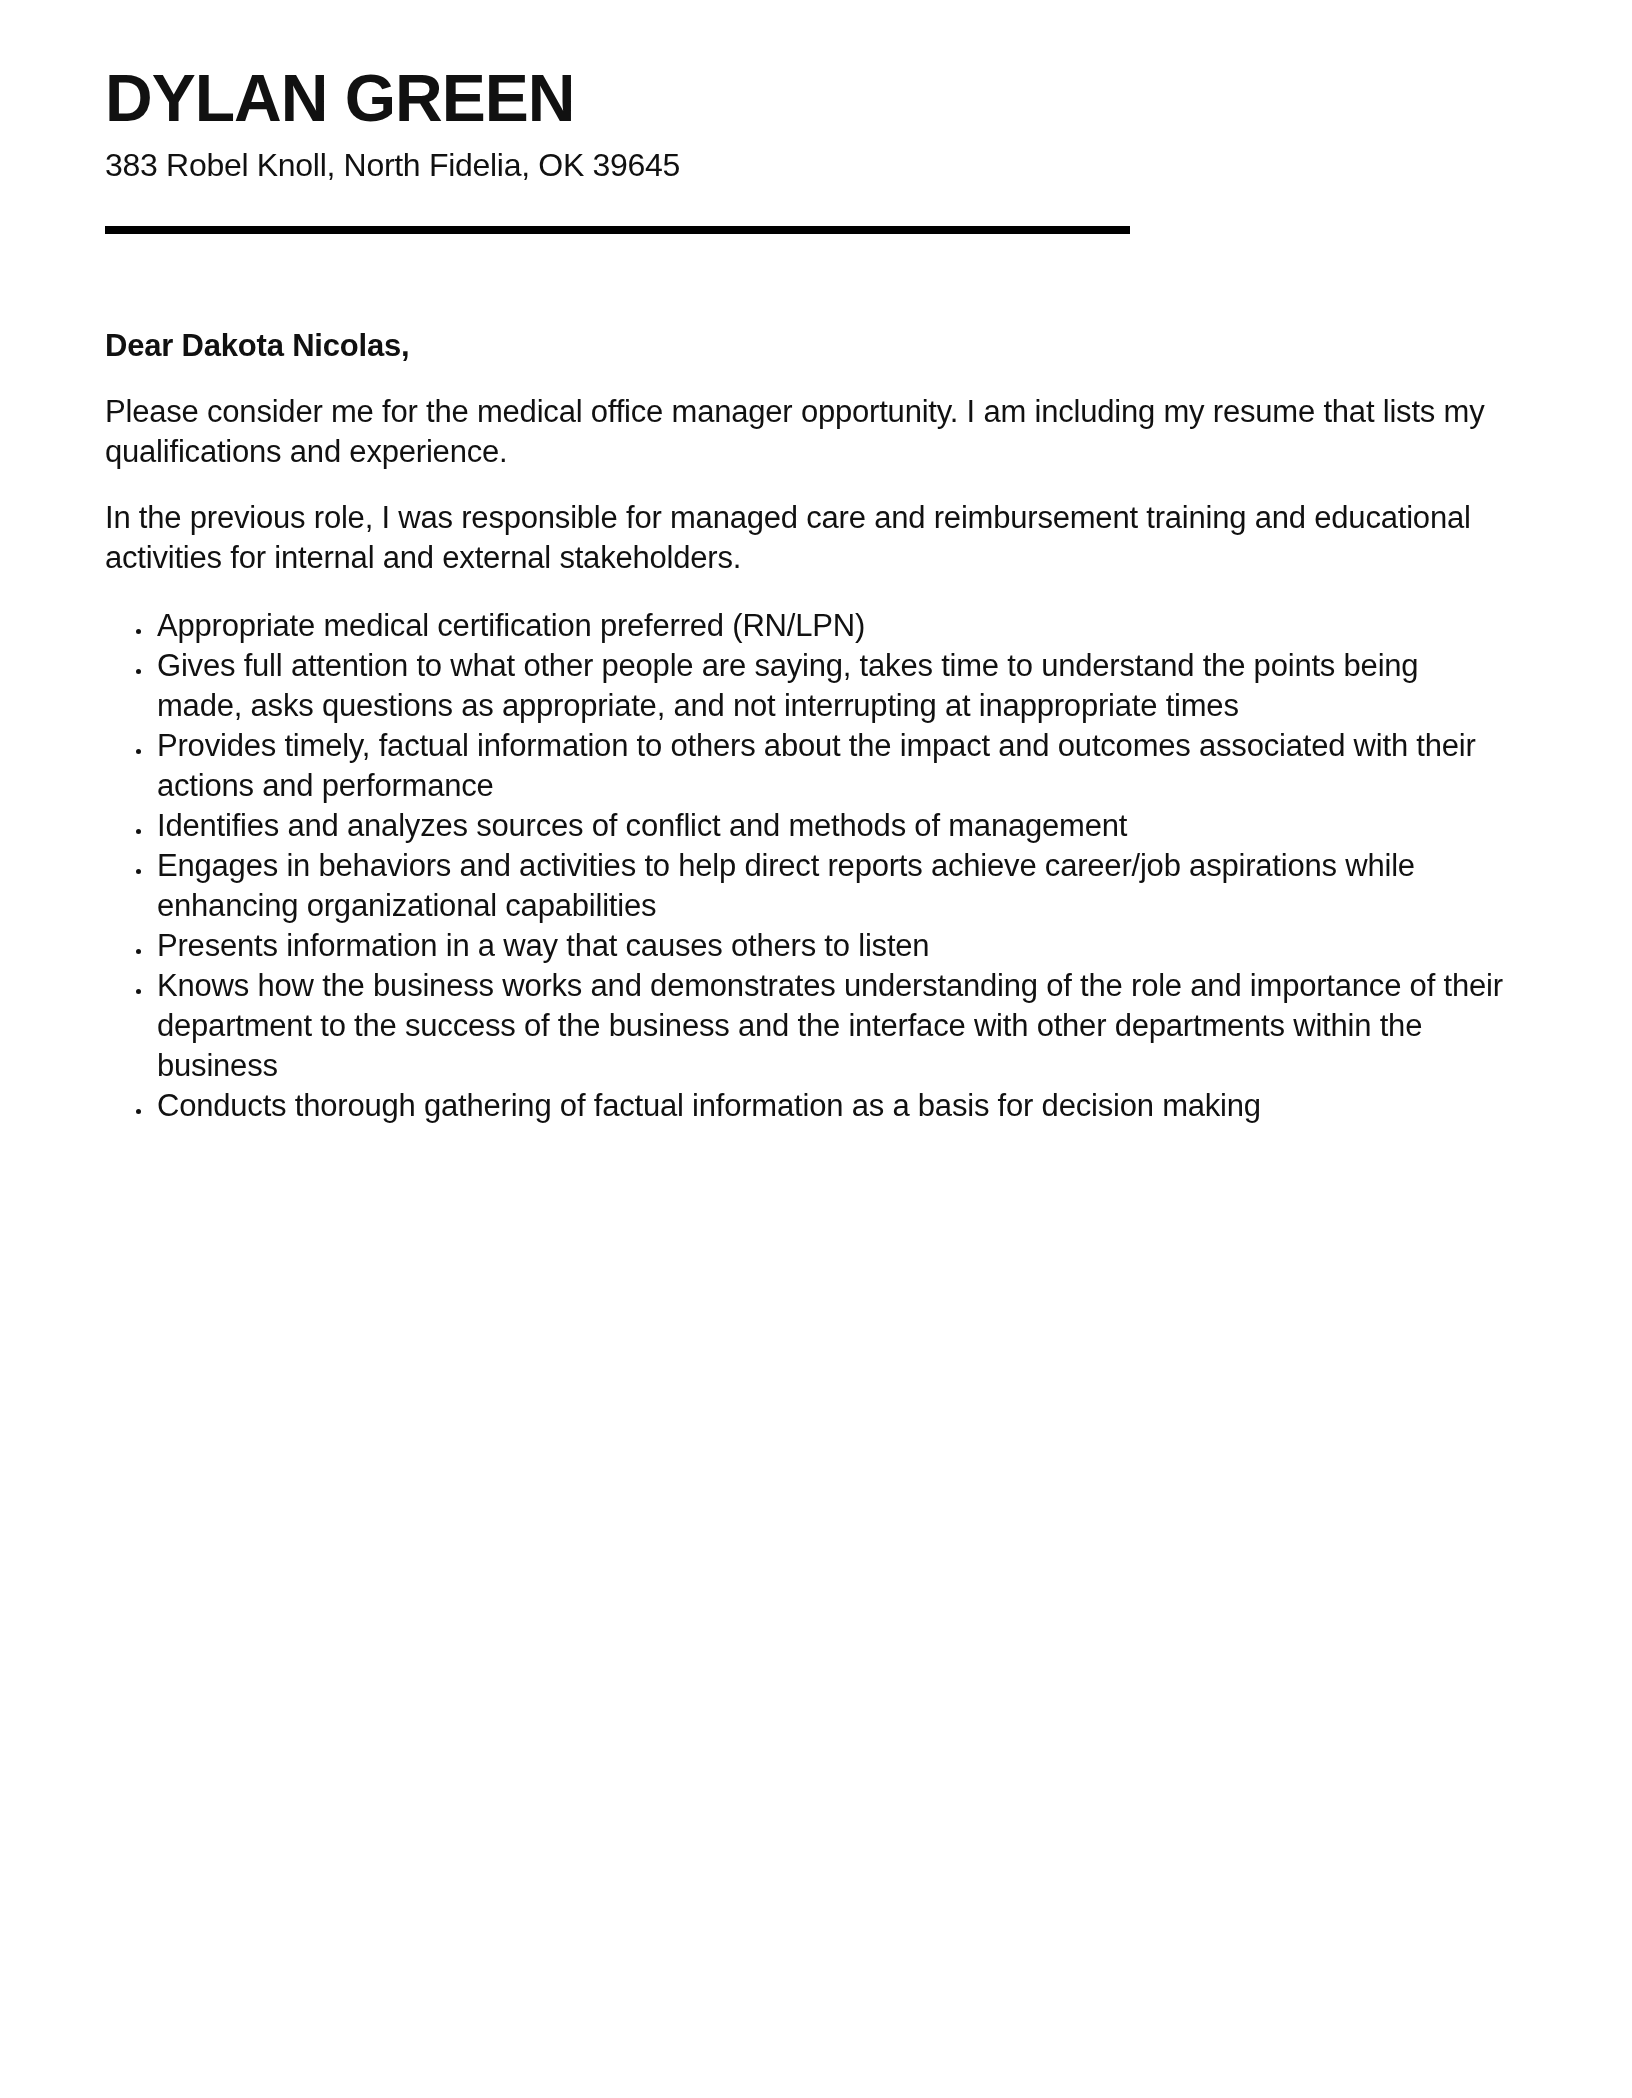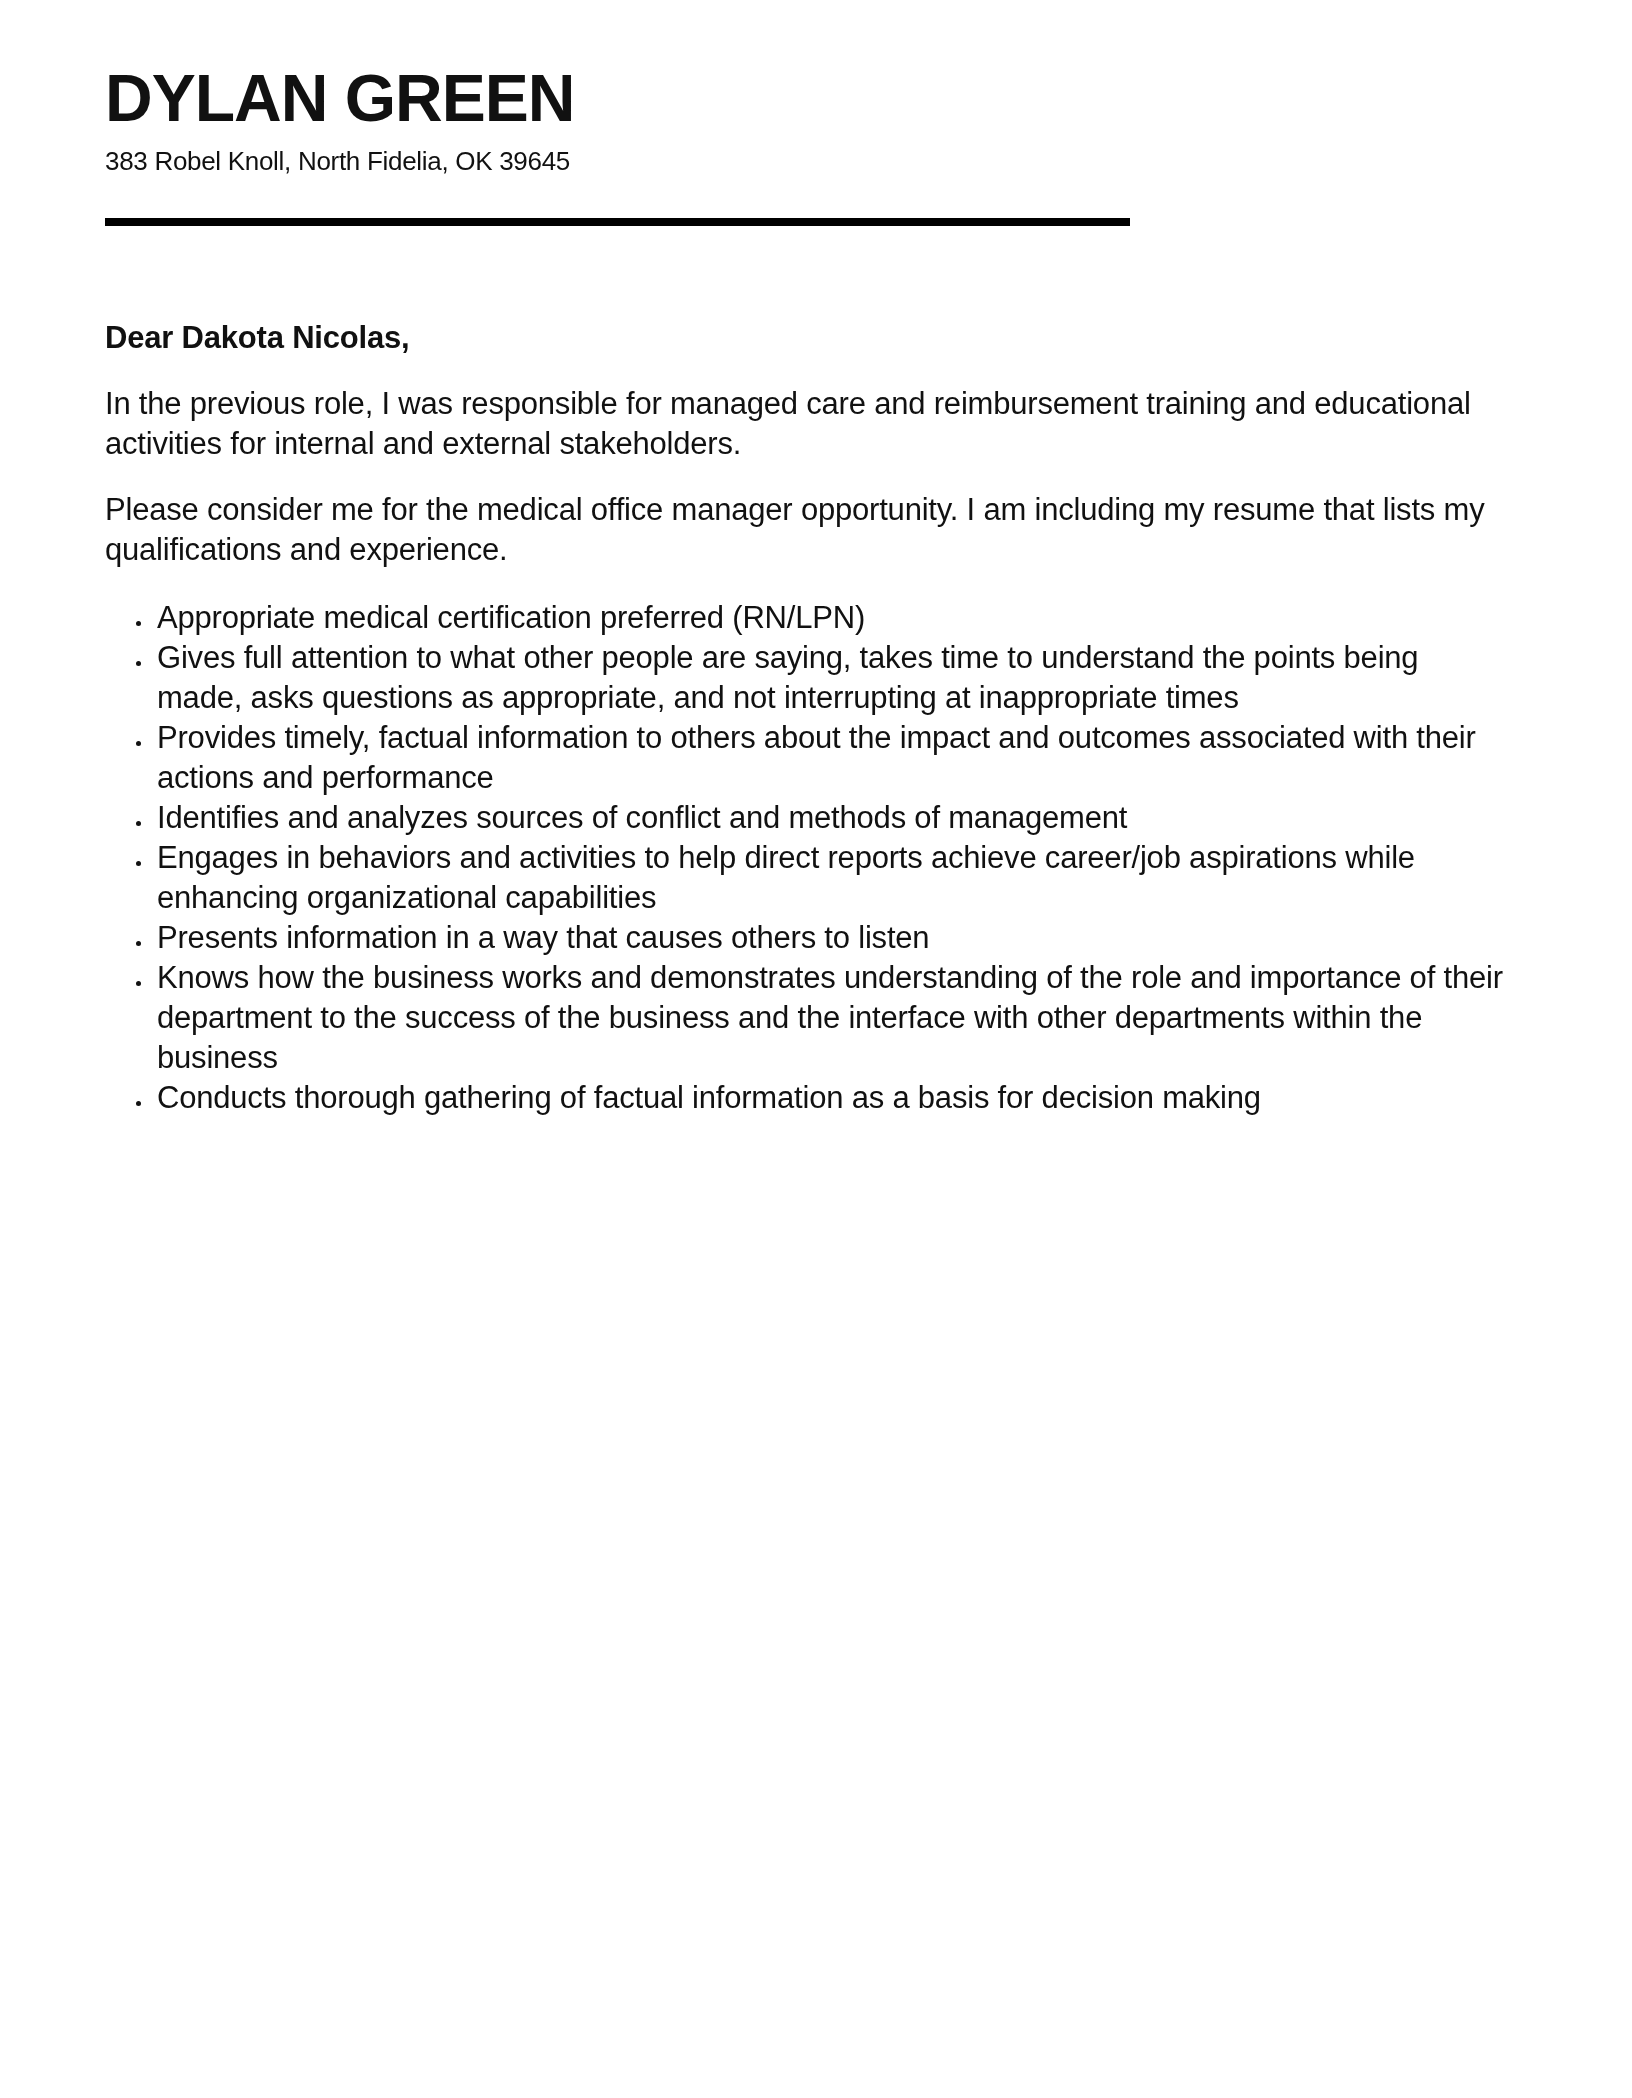--- a/index.html
+++ b/index.html
@@ -24,21 +24,21 @@
   .sender-name {
     margin: 14px 0 0 0;
     font-size: 66px;
     font-weight: 600;
     letter-spacing: -1px;
     line-height: 1.1;
     color: #111111;
   }
   .sender-address {
     margin-top: 10px;
-    font-size: 26px;
+    font-size: 32px;
     letter-spacing: -0.3px;
     line-height: 1.3;
     color: #111111;
   }
   .header-rule {
     width: 1025px;
     height: 8px;
     background: #000000;
     margin-top: 40px;
   }
@@ -85,23 +85,23 @@
   <header>
     <h1 class="sender-name">DYLAN GREEN</h1>
     <div class="sender-address">383 Robel Knoll, North Fidelia, OK 39645</div>
     <div class="header-rule"></div>
   </header>
 
   <main class="letter-body">
 
     <p class="greeting">Dear Dakota Nicolas,</p>
 
+    <p>Please consider me for the medical office manager opportunity. I am including my resume that lists my qualifications and experience.</p>
+
     <p>In the previous role, I was responsible for managed care and reimbursement training and educational activities for internal and external stakeholders.</p>
-
-    <p>Please consider me for the medical office manager opportunity. I am including my resume that lists my qualifications and experience.</p>
 
 
     <ul class="qualifications">
       <li>Appropriate medical certification preferred (RN/LPN)</li>
       <li>Gives full attention to what other people are saying, takes time to understand the points being made, asks questions as appropriate, and not interrupting at inappropriate times</li>
       <li>Provides timely, factual information to others about the impact and outcomes associated with their actions and performance</li>
       <li>Identifies and analyzes sources of conflict and methods of management</li>
       <li>Engages in behaviors and activities to help direct reports achieve career/job aspirations while enhancing organizational capabilities</li>
       <li>Presents information in a way that causes others to listen</li>
       <li>Knows how the business works and demonstrates understanding of the role and importance of their department to the success of the business and the interface with other departments within the business</li>

